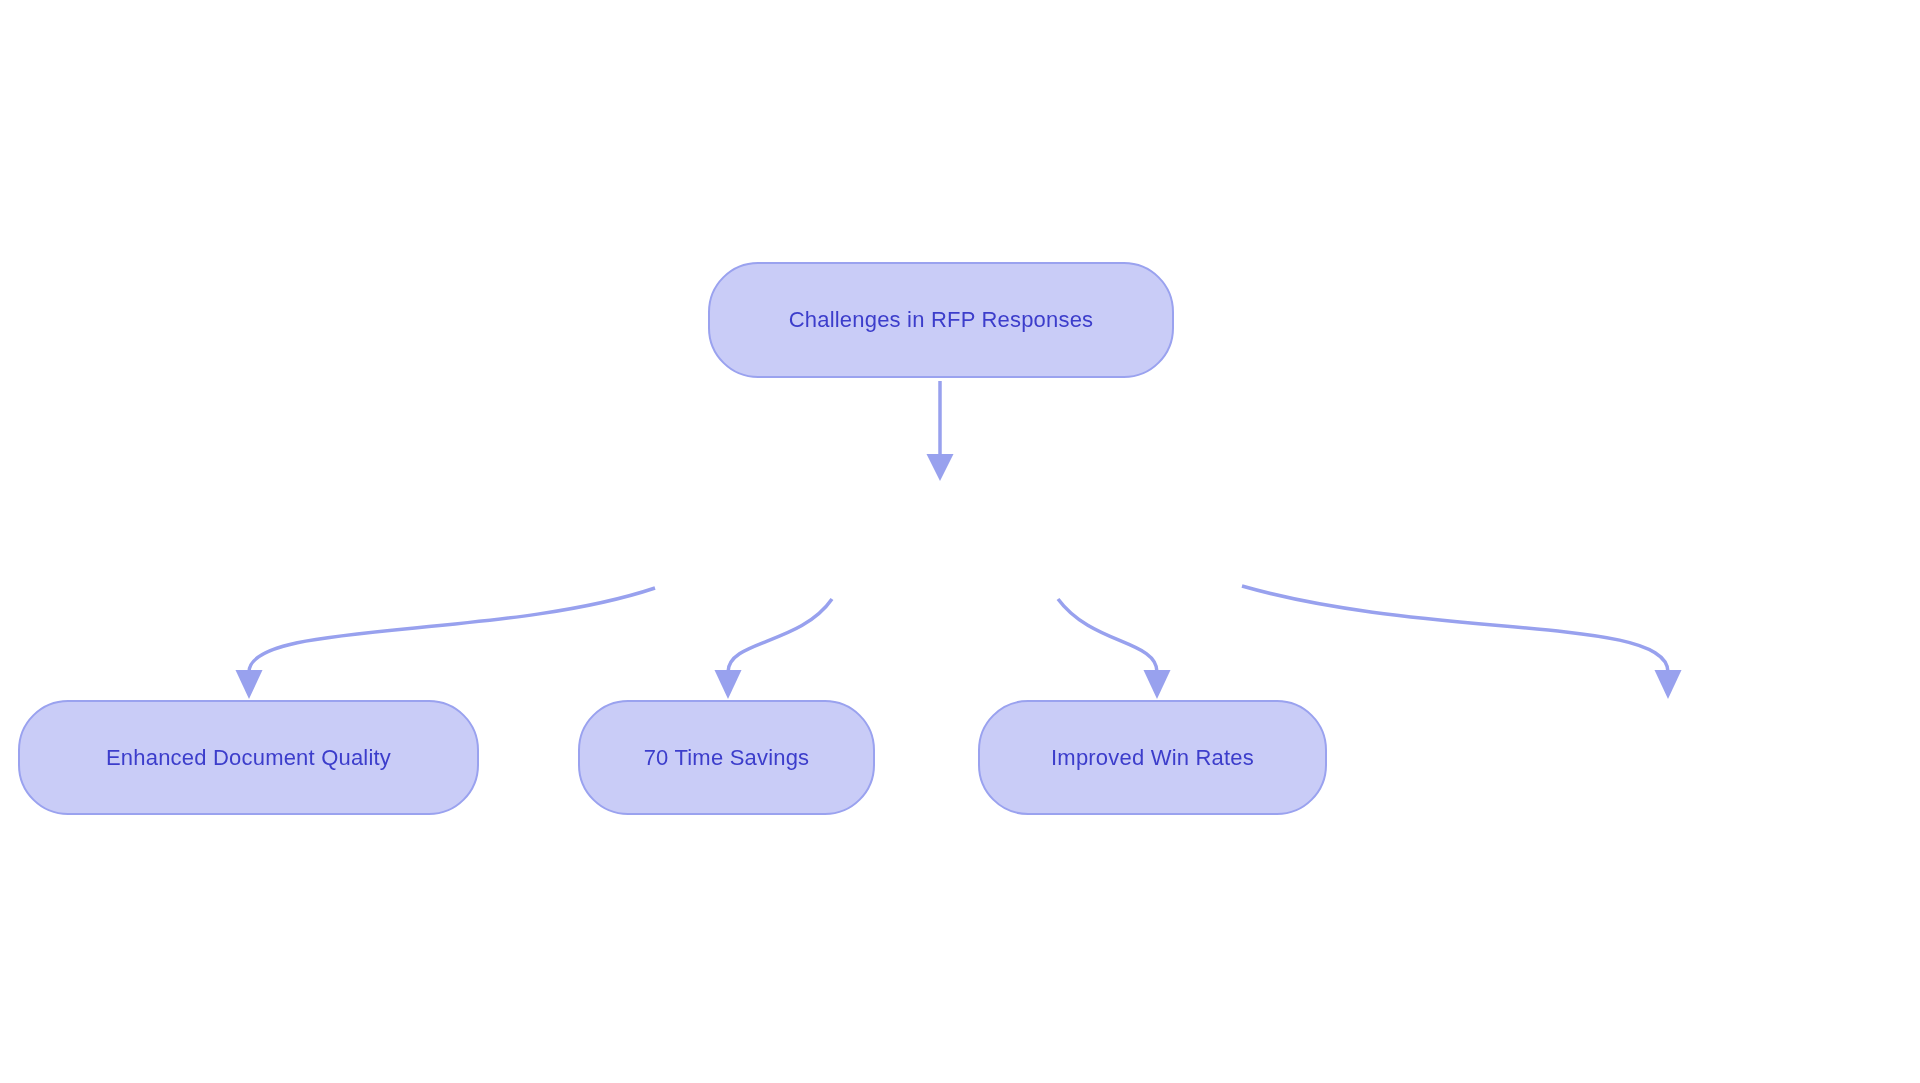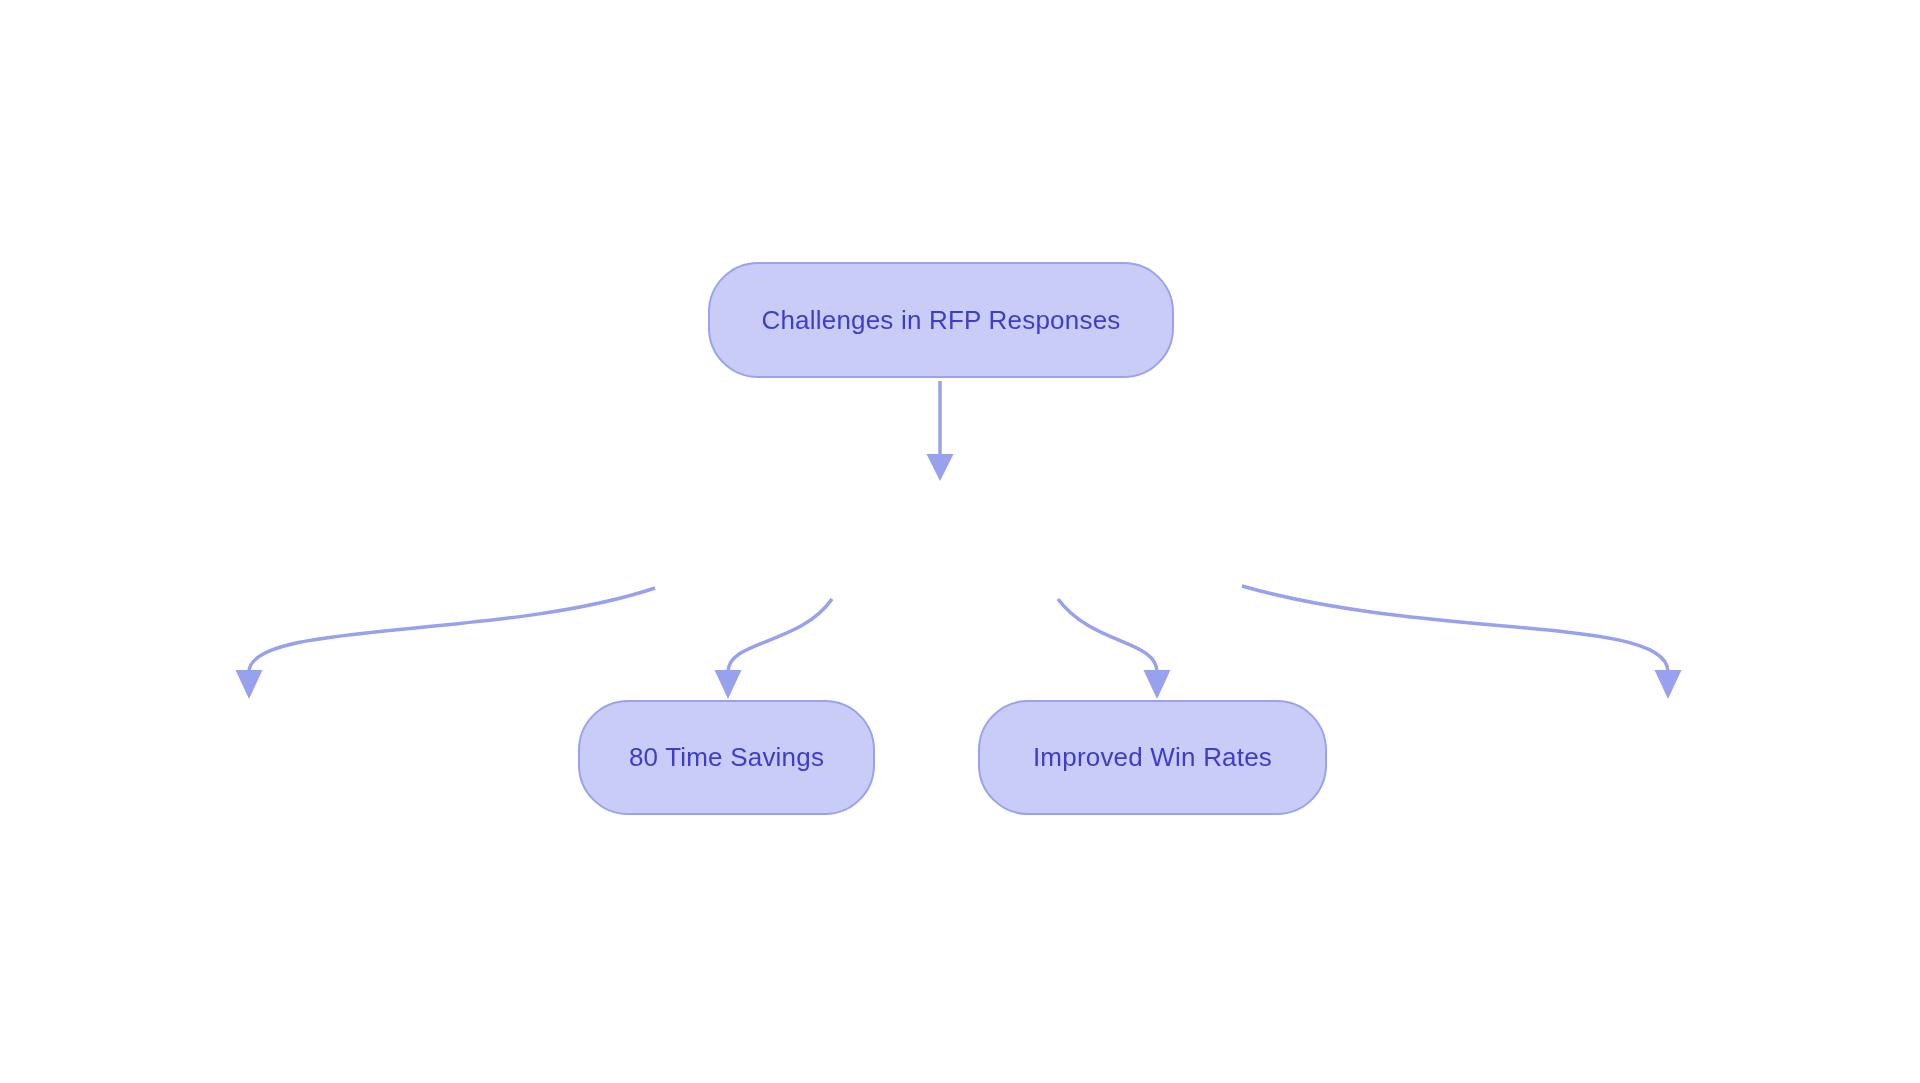--- a/index.html
+++ b/index.html
@@ -23,21 +23,21 @@
   svg.edges polygon{fill:var(--edge);stroke:none;}
   .node{
     position:absolute;
     box-sizing:border-box;
     background:var(--node-fill);
     border:2px solid var(--node-border);
     border-radius:50px;
     color:var(--text);
     display:flex;align-items:center;justify-content:center;
     text-align:center;
-    font-size:26px;
+    font-size:22px;
     letter-spacing:0.2px;
     white-space:nowrap;
   }
   
   .n-top {left:708px; top:262px; width:466px; height:116px;}
   .n-mid {left:641px; top:481px; width:597px; height:117px;}
   .n-b1  {left:18px;  top:700px; width:461px; height:115px;}
   .n-b2  {left:578px; top:700px; width:297px; height:115px;}
   .n-b3  {left:978px; top:700px; width:349px; height:115px;}
   .n-b4  {left:1432px;top:700px; width:469px; height:115px;}
@@ -73,23 +73,26 @@
       <path d="M 1242 586 C 1430 640, 1668 615, 1668 672"></path>
       <polygon points="1654.5,670 1681.5,670 1668,699"></polygon>
     </g>
   </svg>
 
   <div class="node n-top">
     <span>Challenges in RFP Responses</span>
   </div>
 
 
+  <div class="node n-b1">
+    <span>Enhanced Document Quality</span>
+  </div>
 
   <div class="node n-b2">
-    <span>80 Time Savings</span>
+    <span>70 Time Savings</span>
   </div>
 
   <div class="node n-b3">
     <span>Improved Win Rates</span>
   </div>
 
 
 </div>
 
 </body></html>

